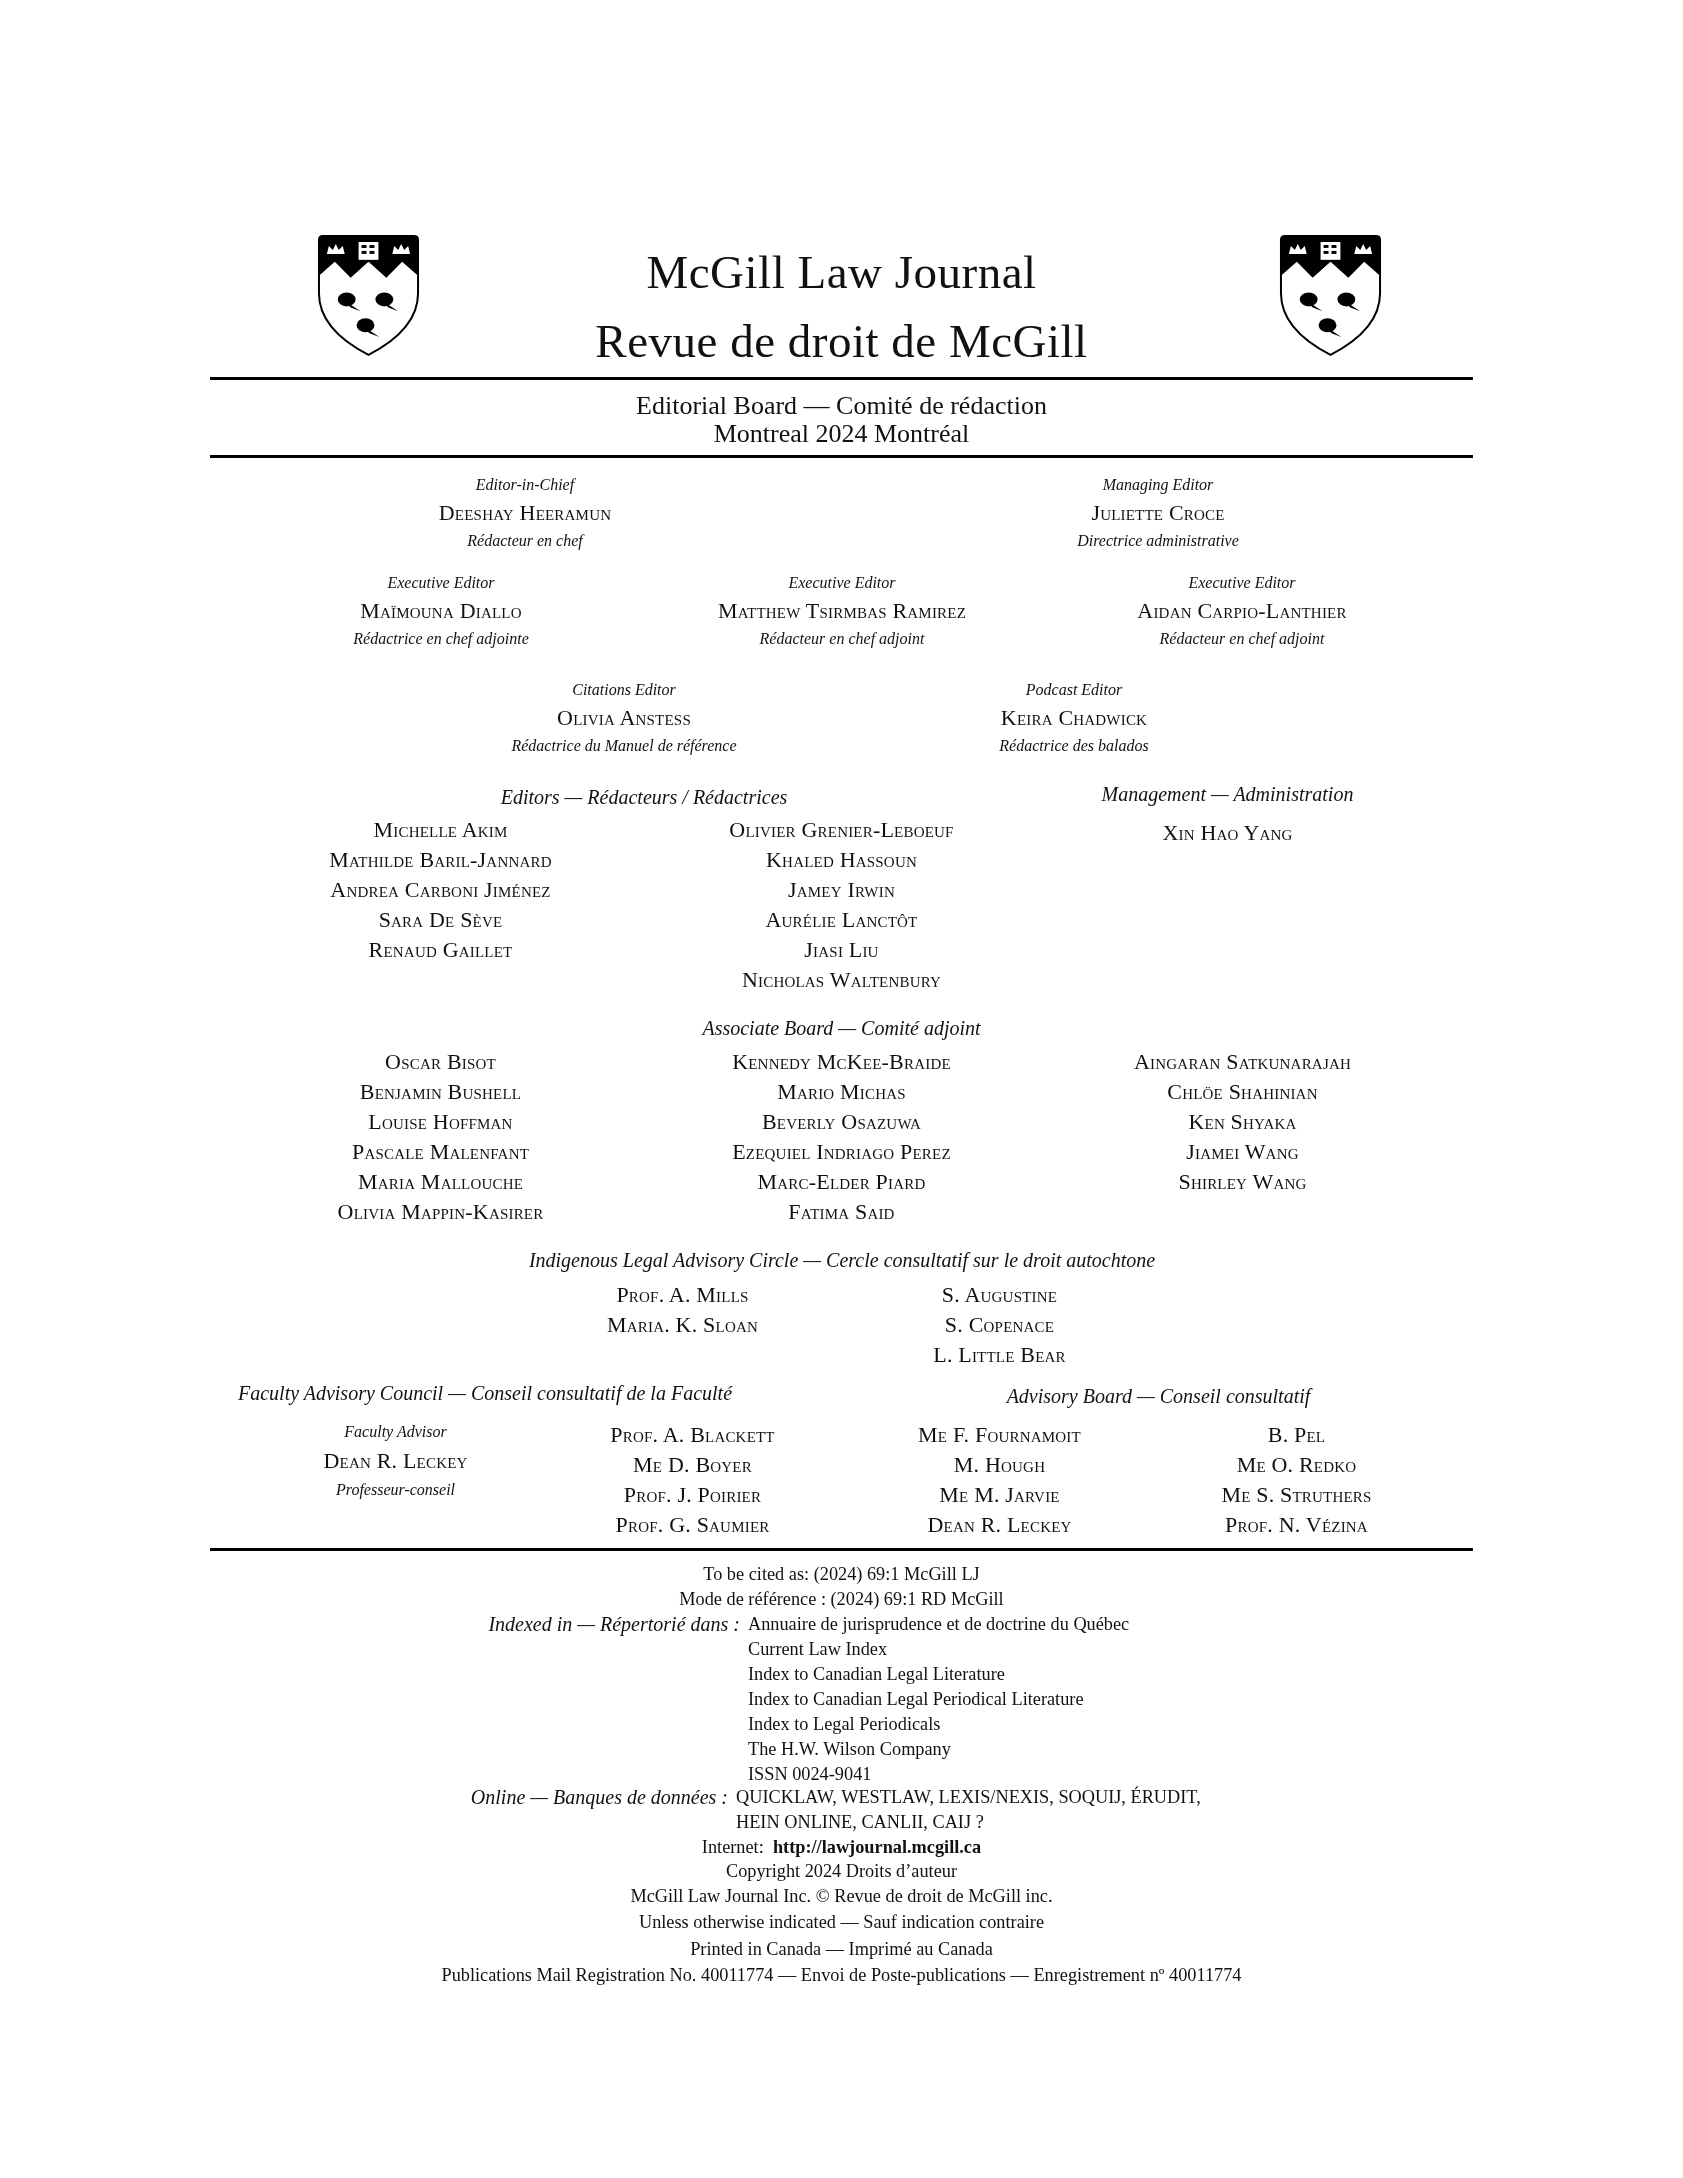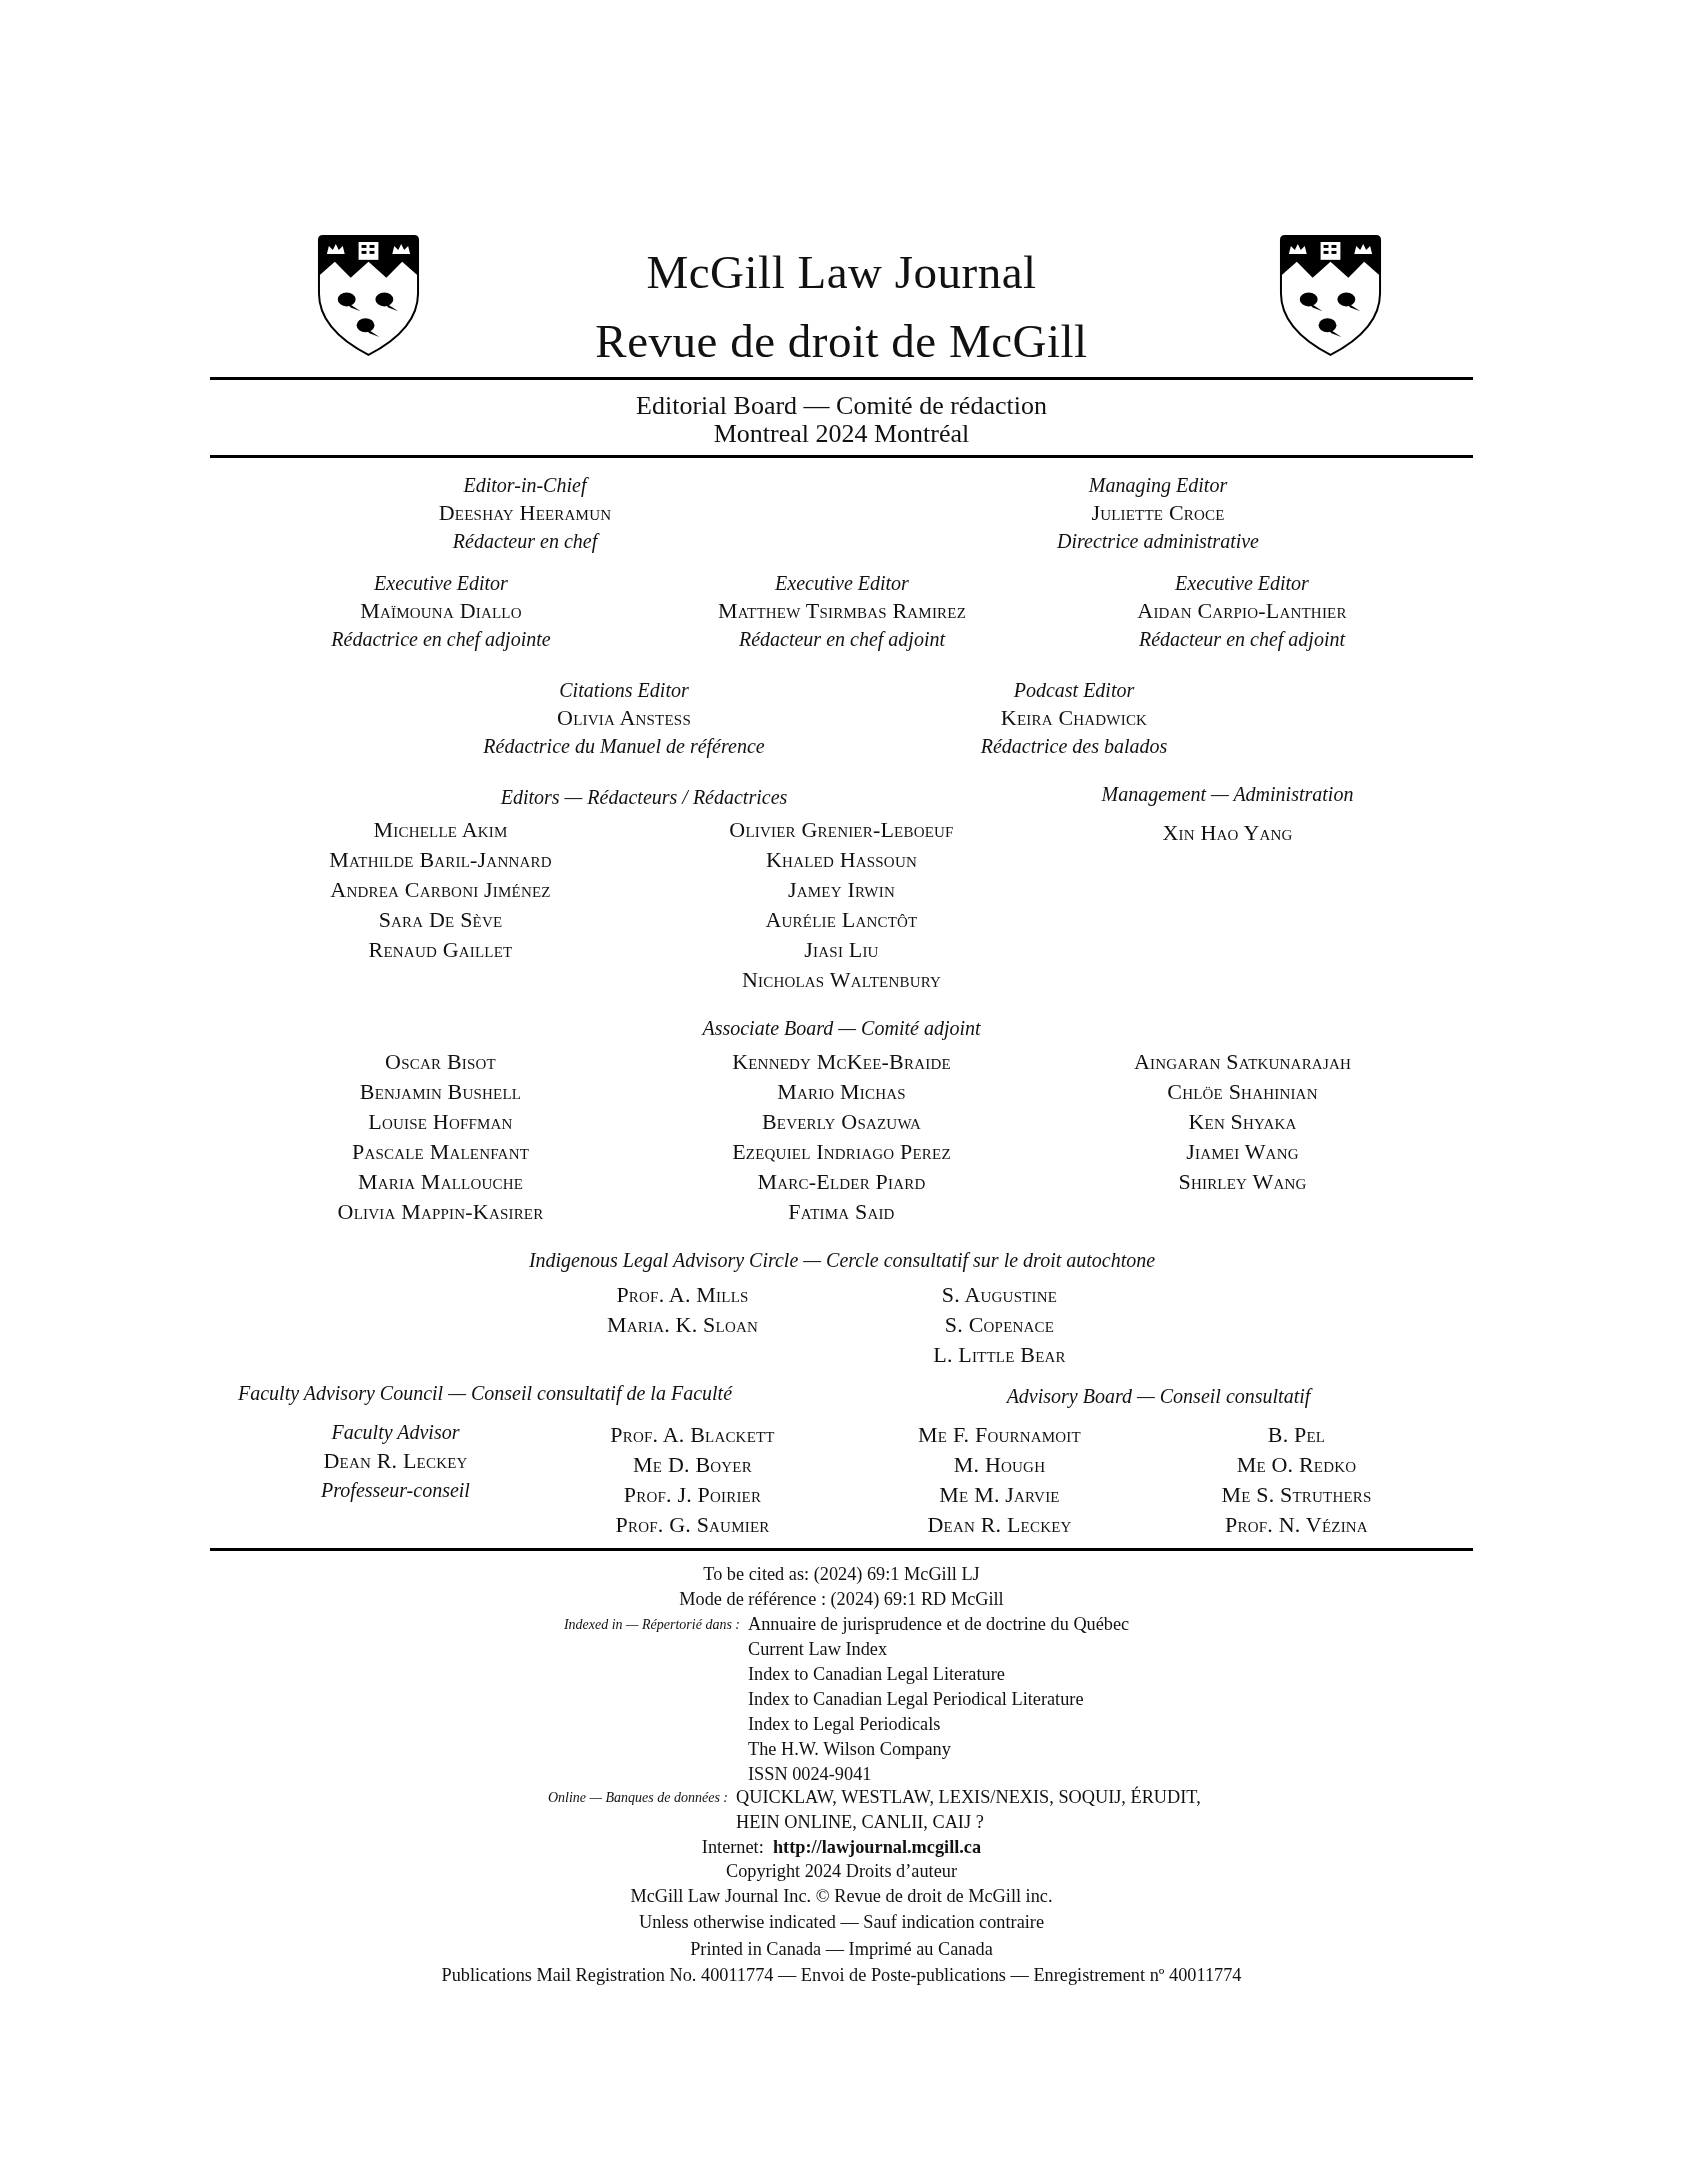--- a/index.html
+++ b/index.html
@@ -2,28 +2,28 @@
 <html><head>
 <meta charset="utf-8">
 <style>
   html, body { margin:0; padding:0; background:#fff; }
   body { width:1683px; height:2178px; position:relative; font-family:"DejaVu Serif","Liberation Serif",serif; color:#111; }
   .page { position:absolute; left:0; top:0; width:1683px; height:2178px; }
   .crest { position:absolute; width:107px; height:123px; }
   .title { position:absolute; left:396px; width:891px; text-align:center; font-family:"Liberation Serif",serif; font-size:47px; line-height:61px; letter-spacing:0.5px; }
   .rule { position:absolute; left:210px; width:1263px; background:#000; }
   .sub { position:absolute; left:210px; width:1263px; text-align:center; font-family:"Liberation Serif",serif; font-size:26px; line-height:28px; }
-  .role { font-family:"Liberation Serif",serif; font-style:italic; font-size:20px; line-height:28px; }
+  .role { font-family:"Liberation Serif",serif; font-style:italic; font-size:16px; line-height:28px; }
   .name { font-family:"Liberation Serif",serif; font-size:22px; line-height:28px; font-variant:small-caps; letter-spacing:0.2px; }
   .block { position:absolute; text-align:center; }
   .col { position:absolute; text-align:center; }
   .col .name { line-height:30px; }
   .heading { position:absolute; text-align:center; font-family:"Liberation Serif",serif; font-style:italic; font-size:20px; line-height:28px; white-space:nowrap; }
   .foot { position:absolute; left:210px; width:1263px; text-align:center; font-family:"Liberation Serif",serif; font-size:18.3px; line-height:25px; }
-  .idx-label { position:absolute; text-align:right; font-family:"Liberation Serif",serif; font-style:italic; font-size:14px; line-height:25px; white-space:nowrap; }
+  .idx-label { position:absolute; text-align:right; font-family:"Liberation Serif",serif; font-style:italic; font-size:20px; line-height:25px; white-space:nowrap; }
   .idx-list { position:absolute; text-align:left; font-family:"Liberation Serif",serif; font-size:18.3px; line-height:25px; white-space:nowrap; }
   .bold { font-weight:bold; }
 </style>
 </head>
 <body>
 
 <div class="page">
 
   <svg class="crest" style="left:315px;top:234px;" viewBox="0 0 108 124">
     <path d="M4 6 Q4 2 8 2 L100 2 Q104 2 104 6 L104 60 Q104 96 54 122 Q4 96 4 60 Z" fill="#fff" stroke="#000" stroke-width="2"></path>

